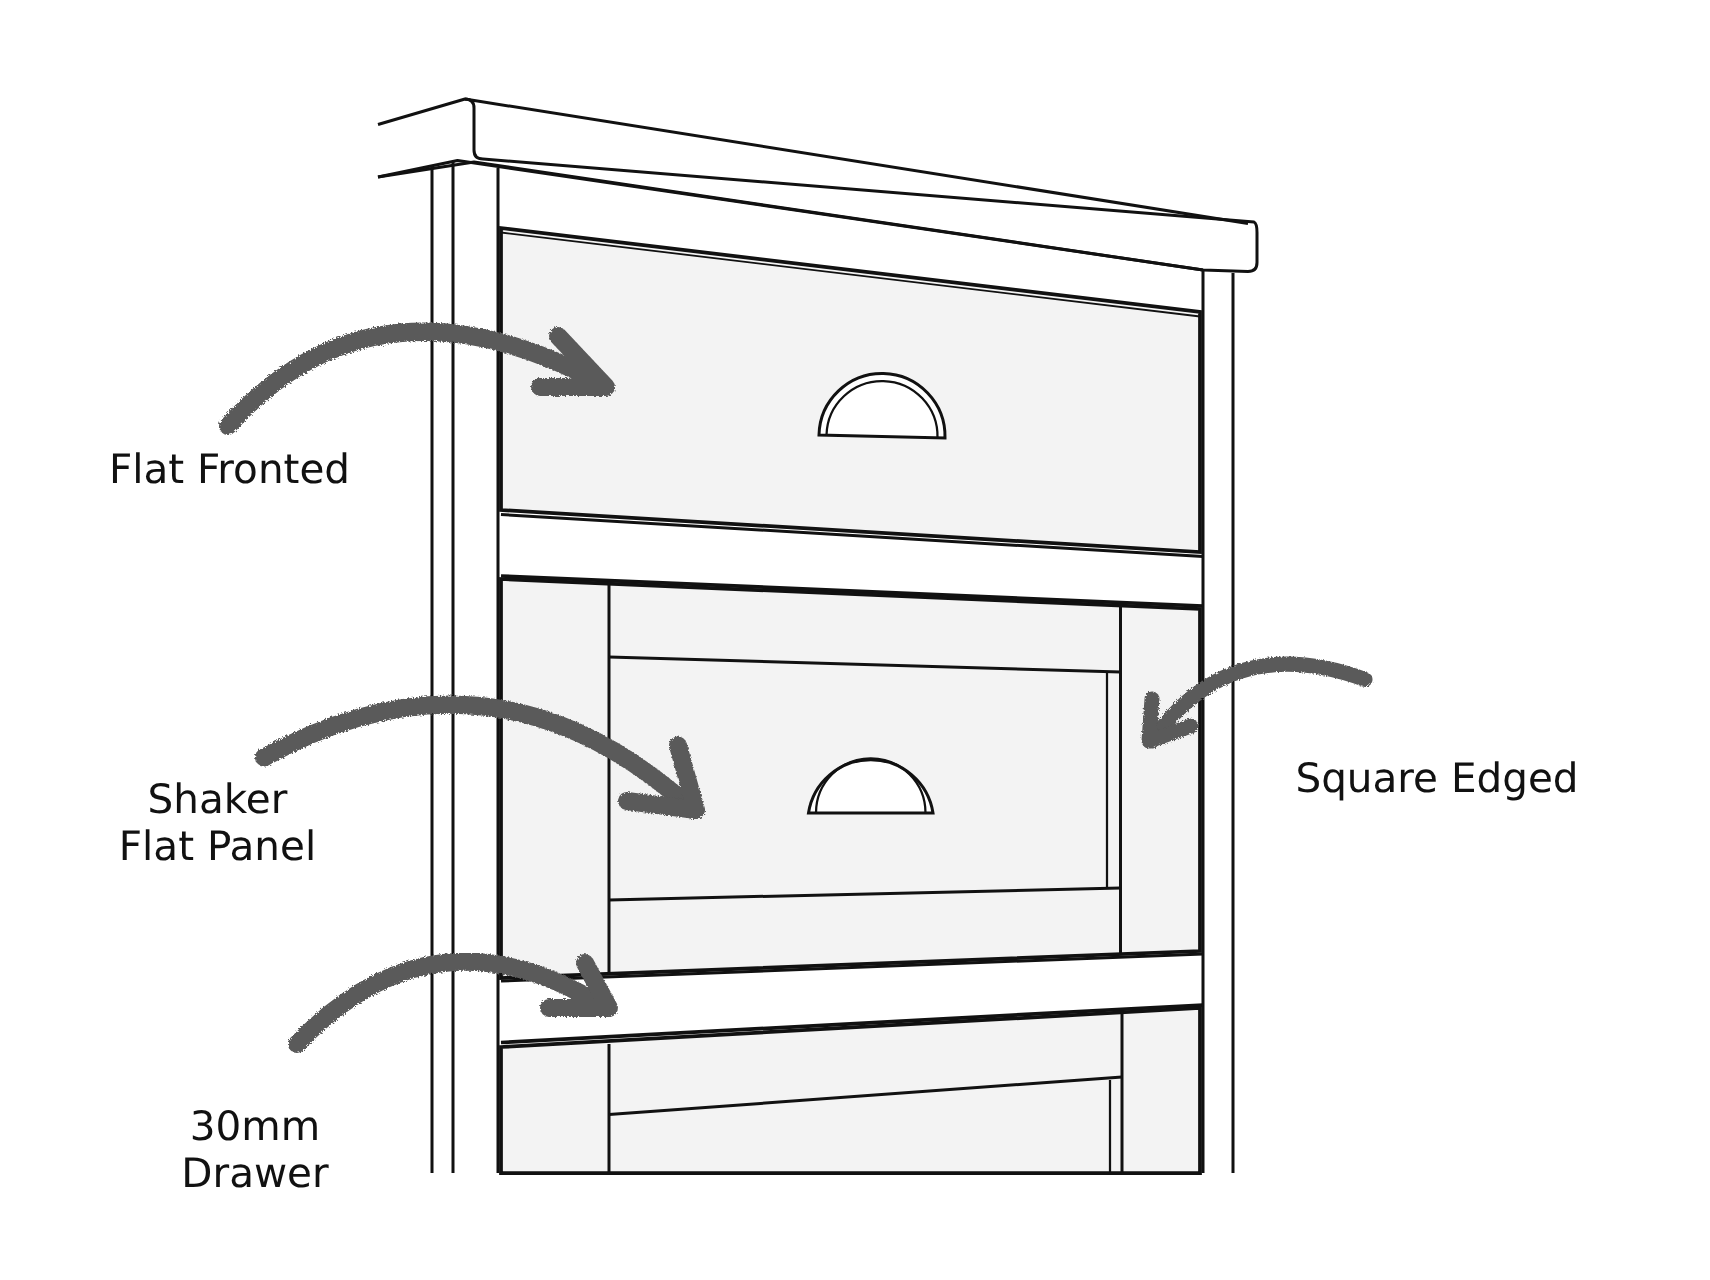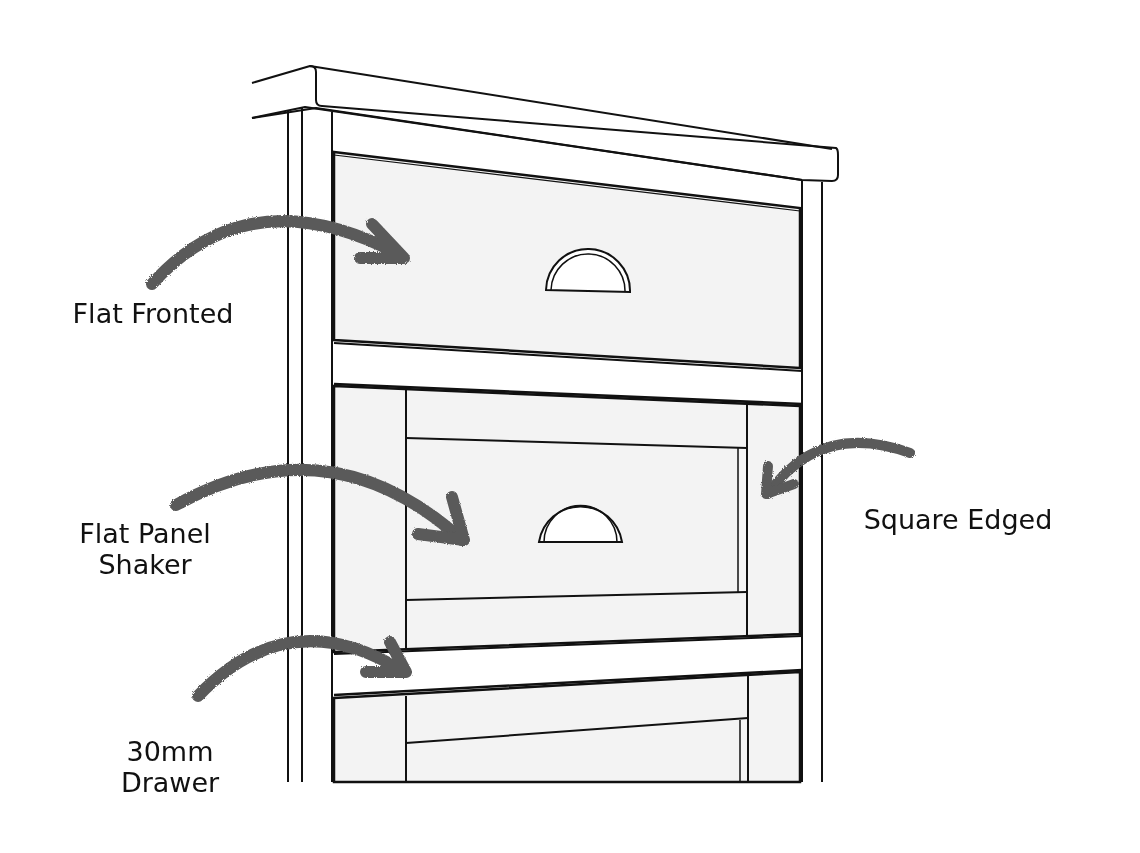--- a/index.html
+++ b/index.html
@@ -98,22 +98,22 @@
     <path d="M910,453 Q820,420 768,494" stroke-width="10"></path>
     <path d="M768,466 L766,494 L794,484" stroke-width="10" stroke-linejoin="round"></path>
   </g>
 </svg>
 
 <div class="lbl" style="left:58px; top:298px; width:190px;">
   <span>Flat Fronted</span>
 </div>
 
 <div class="lbl" style="left:60px; top:518px; width:170px;">
+  <span>Shaker</span>
   <span>Flat Panel</span>
-  <span>Shaker</span>
 </div>
 
 <div class="lbl" style="left:110px; top:736px; width:120px;">
   <span>30mm</span>
   <span>Drawer</span>
 </div>
 
 <div class="lbl" style="left:848px; top:472px; width:220px;margin-top:32px;">
   <span>Square Edged</span>
 </div>

